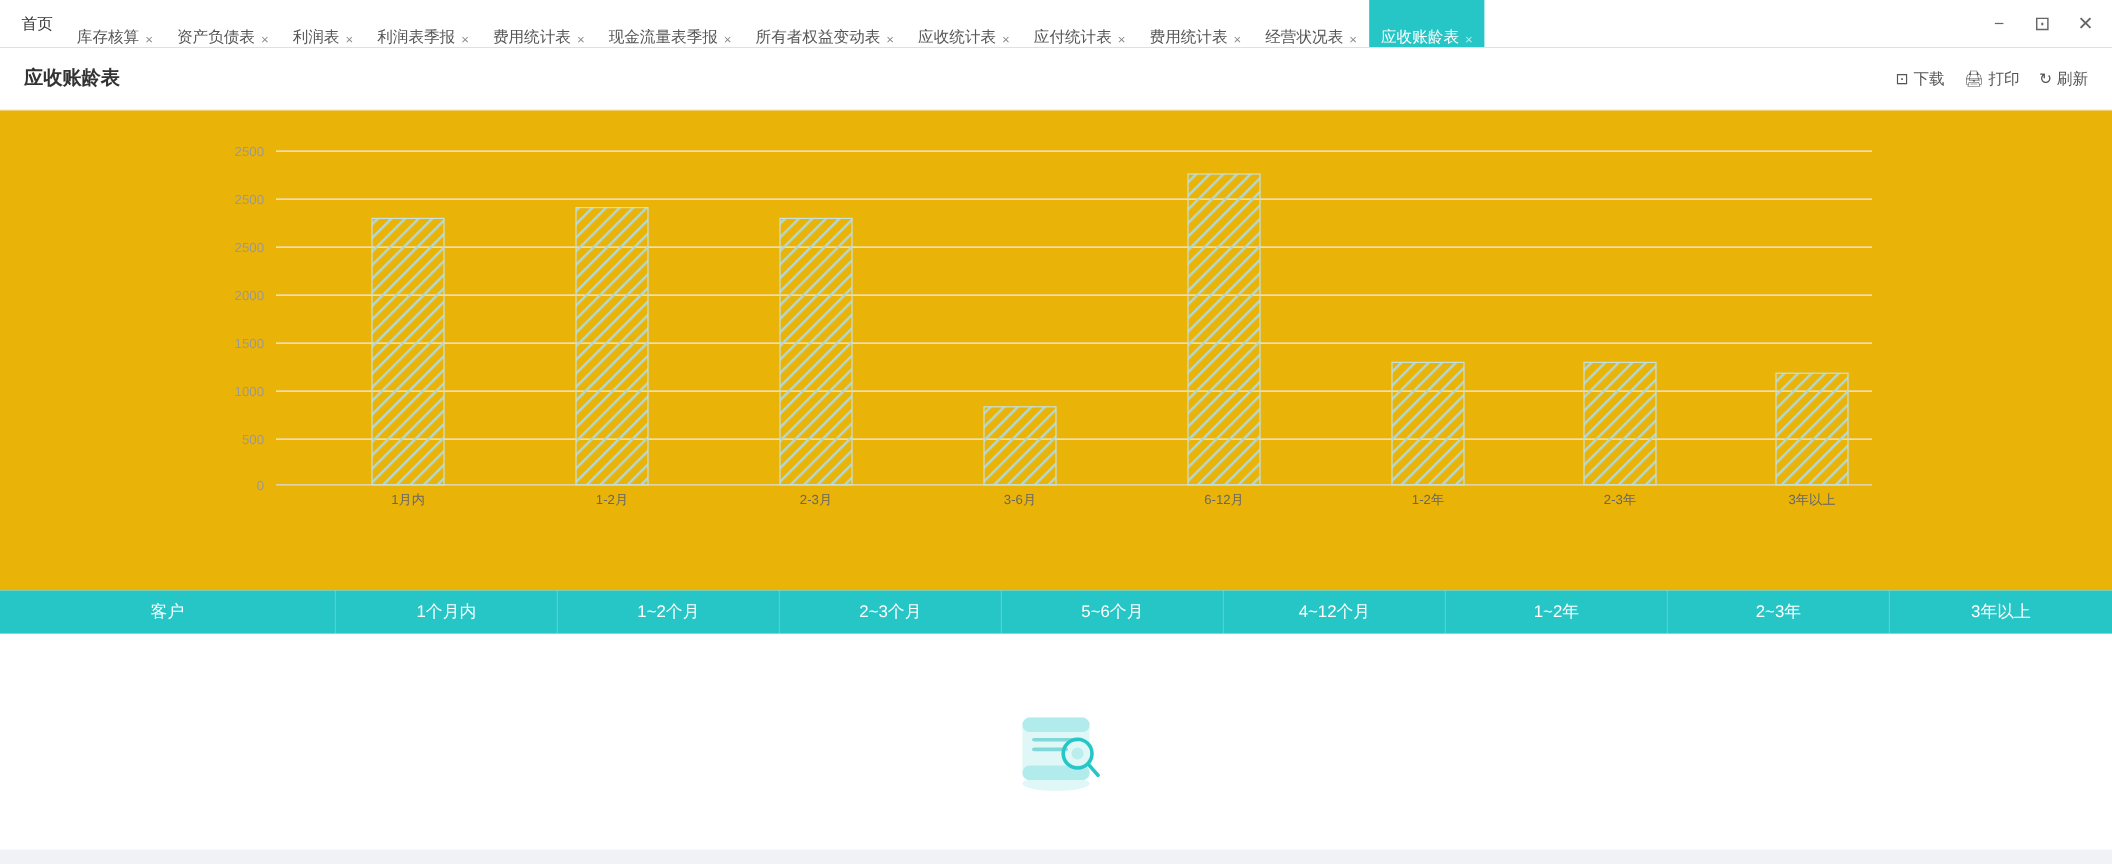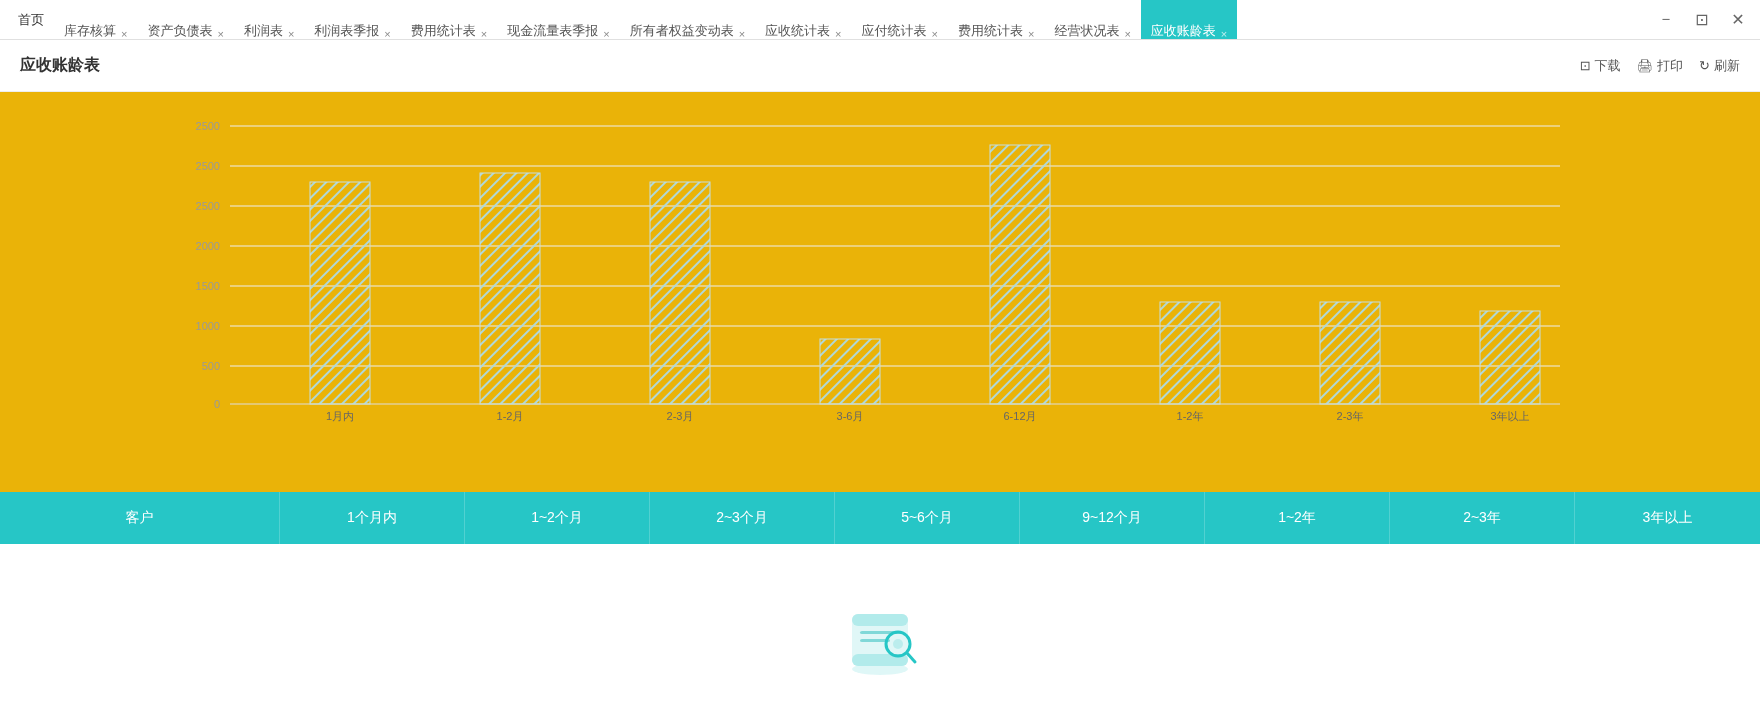--- a/index.html
+++ b/index.html
@@ -105,21 +105,21 @@
       background: #eab308;
     }
 
     
     .table-header {
       display: grid;
       grid-template-columns: 280px repeat(8, 1fr);
       background: #26c6c6;
       color: #fff;
       font-size: 14px;
-      height: 52px;
+      height: 36px;
     }
     .table-header-cell {
       display: flex;
       align-items: center;
       justify-content: center;
       border-right: 1px solid rgba(255,255,255,0.2);
       font-size: 14px;
     }
     .table-header-cell:last-child { border-right: none; }
 
@@ -277,21 +277,21 @@
       <text x="1330" y="308" font-size="11" fill="#666" text-anchor="middle">3年以上</text>
     </svg>
   </div>
 
   <div class="table-header">
     <div class="table-header-cell">客户</div>
     <div class="table-header-cell">1个月内</div>
     <div class="table-header-cell">1~2个月</div>
     <div class="table-header-cell">2~3个月</div>
     <div class="table-header-cell">5~6个月</div>
-    <div class="table-header-cell">9~12个月</div>
+    <div class="table-header-cell">4~12个月</div>
     <div class="table-header-cell">1~2年</div>
     <div class="table-header-cell">2~3年</div>
     <div class="table-header-cell">3年以上</div>
   </div>
 
   <div class="empty-state">
     <svg class="empty-icon" viewBox="0 0 100 100">
 
       <ellipse cx="50" cy="85" rx="28" ry="6" fill="rgba(38,198,198,0.15)"></ellipse>
 

